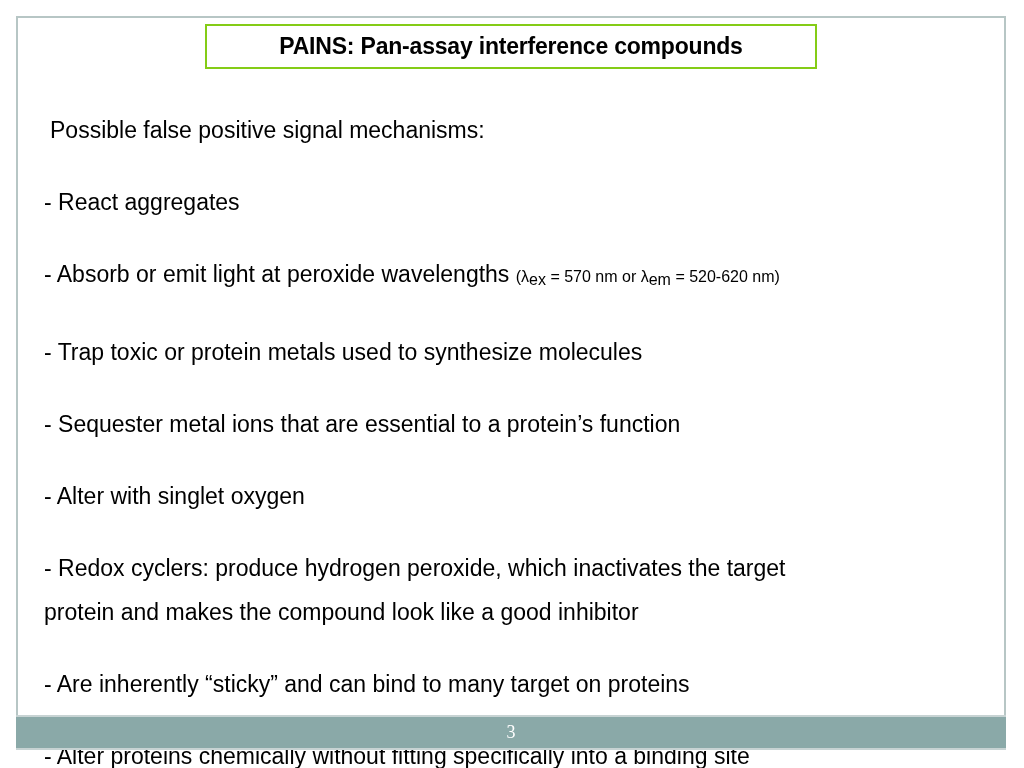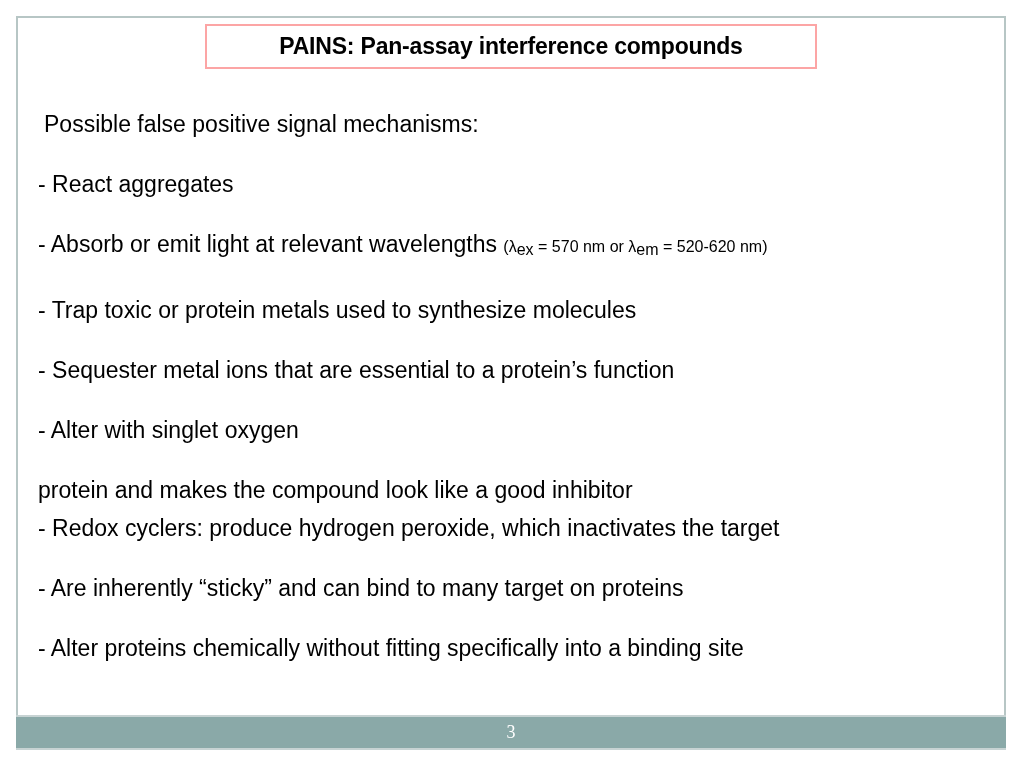--- a/index.html
+++ b/index.html
@@ -26,21 +26,21 @@
     border-right: 2px solid #b7c6c5;
     background: #ffffff;
   }
   .title-box {
     position: absolute;
     left: 205px;
     top: 24px;
     width: 612px;
     height: 45px;
     box-sizing: border-box;
-    border: 2px solid #fca5a5;
+    border: 2px solid #84cc16;
     background: #ffffff;
     display: flex;
     align-items: center;
     justify-content: center;
   }
   .title-text {
     font-family: "Liberation Sans", sans-serif;
     font-weight: bold;
     font-size: 23px;
     color: #000000;
@@ -49,21 +49,21 @@
   .body-text {
     position: absolute;
     left: 34px;
     top: 103px;
     width: 950px;
     font-size: 23px;
     line-height: 34px;
     color: #000000;
   }
   .line {
-    margin: 4px;
+    margin: 10px;
     padding: 0;
     white-space: nowrap;
   }
   .line.intro { padding-left: 6px; height: 34px; }
   .gap { height: 18px; }
   .small {
     font-size: 16px;
   }
   .small sub {
     font-size: 16px;
@@ -99,37 +99,37 @@
 </div>
 
 <div class="body-text">
   <p class="line intro">Possible false positive signal mechanisms:</p>
   <div class="gap"></div>
 
   <p class="line"><span>- React aggregates</span></p>
   <div class="gap"></div>
 
   <p class="line">
-    <span>- Absorb or emit light at relevant wavelengths</span>
+    <span>- Absorb or emit light at peroxide wavelengths</span>
     <span class="small"><span>(λ</span><sub>ex</sub><span> = 570 nm or λ</span><sub>em</sub><span> = 520-620 nm)</span></span>
   </p>
   <div class="gap"></div>
 
   <p class="line"><span>- Trap toxic or protein metals used to synthesize molecules</span></p>
   <div class="gap"></div>
 
   <p class="line"><span>- Sequester metal ions that are essential to a protein’s function</span></p>
   <div class="gap"></div>
 
   <p class="line"><span>- Alter with singlet oxygen</span></p>
   <div class="gap"></div>
 
   <div>
+    <p class="line">- Redox cyclers: produce hydrogen peroxide, which inactivates the target</p>
     <p class="line">protein and makes the compound look like a good inhibitor</p>
-    <p class="line">- Redox cyclers: produce hydrogen peroxide, which inactivates the target</p>
   </div>
   <div class="gap"></div>
 
   <p class="line"><span>- Are inherently “sticky” and can bind to many target on proteins</span></p>
   <div class="gap"></div>
 
   <p class="line"><span>- Alter proteins chemically without fitting specifically into a binding site</span></p>
   <div class="gap"></div>
 
 </div>

